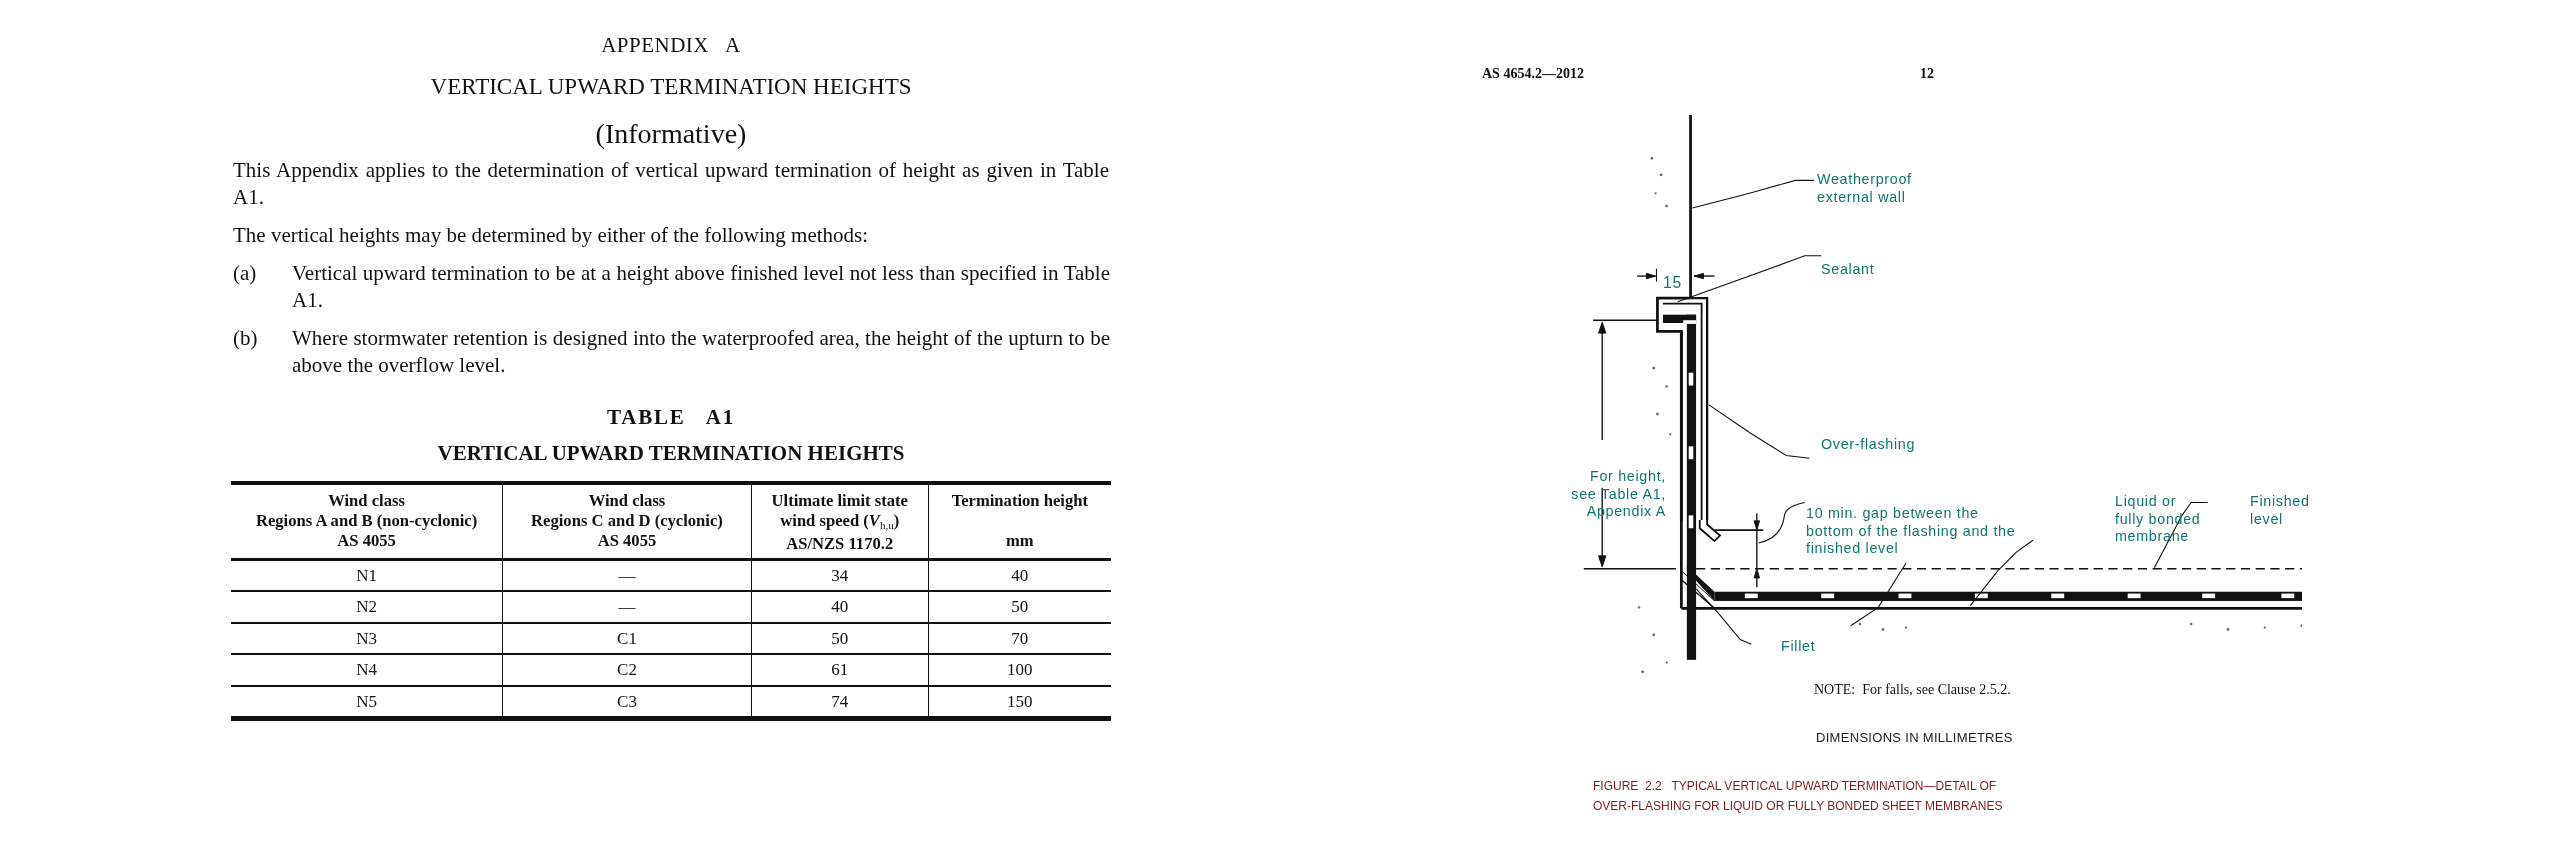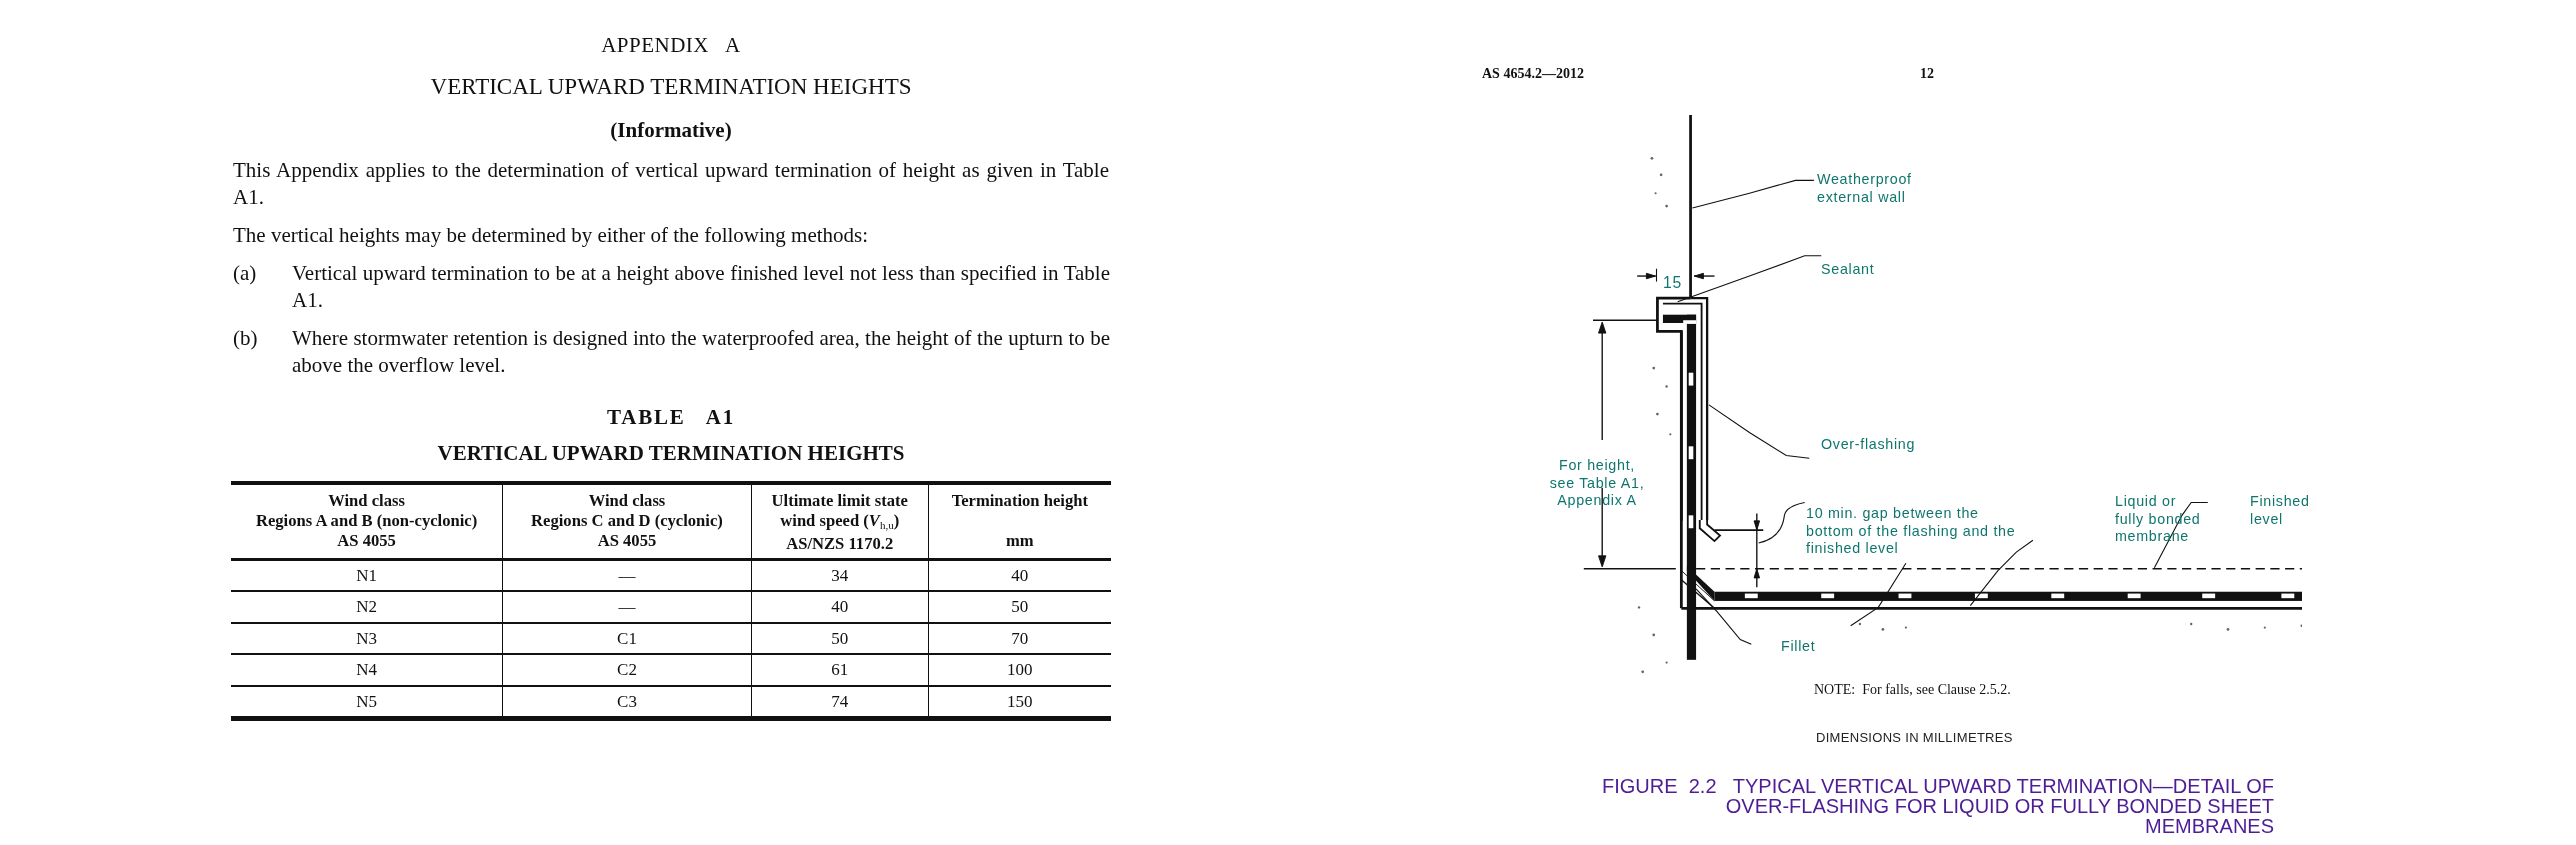--- a/index.html
+++ b/index.html
@@ -6,21 +6,21 @@
   body {
     width: 2576px; height: 845px; background: #ffffff; position: relative; overflow: hidden;
     color: #111;
     font-family: "Liberation Serif", serif;
   }
   .abs { position: absolute; }
   .center { text-align: center; }
   
   .appendix-label { left: 231px; width: 880px; top: 33px; font-size: 21px; letter-spacing: 0.5px; }
   .appendix-title { left: 231px; width: 880px; top: 74px; font-size: 23px; }
-  .appendix-sub { left: 231px; width: 880px; top: 118px; font-size: 21px; font-weight: bold; }
+  .appendix-sub { left: 231px; width: 880px; top: 118px; font-size: 28px; }
   .para { left: 233px; width: 876px; font-size: 21px; line-height: 27px; text-align: justify; }
   .para1 { top: 157px; }
   .para2 { top: 222px; }
   .item { left: 233px; width: 876px; font-size: 21px; line-height: 27px; }
   .item .lbl { position: absolute; left: 0; top: 0; }
   .item .txt { position: absolute; left: 59px; width: 818px; text-align: justify; }
   .item-a { top: 260px; }
   .item-b { top: 325px; }
   .table-label { left: 231px; width: 880px; top: 405px; font-size: 21px; font-weight: bold; letter-spacing: 1.8px; }
   .table-title { left: 231px; width: 880px; top: 441px; font-size: 21px; font-weight: bold; }
@@ -40,21 +40,21 @@
   }
   table.data tr:last-child td { border-bottom: 5.5px solid #111; }
   .sub { font-size: 11px; vertical-align: -2.8px; font-weight: normal; }
   
   .doc-id { left: 1482px; top: 66px; font-size: 14px; font-weight: bold; }
   .page-num { left: 1920px; top: 66px; font-size: 14px; font-weight: bold; }
   svg.fig { position: absolute; left: 1473px; top: 92px; }
   .lab { position: absolute; font-family: "Liberation Sans", sans-serif; font-size: 14.3px; line-height: 17.5px; color: #0f766e; letter-spacing: 0.7px; }
   .note { left: 1814px; top: 682px; font-size: 14px; font-family: "Liberation Serif", serif; }
   .dims { left: 1816px; top: 730px; font-size: 13px; font-family: "Liberation Sans", sans-serif; color: #222; letter-spacing: 0.3px; }
-  .fig-caption { left: 1593px; width: 681px; top: 776px; font-size: 20px; line-height: 20px; font-family: "Liberation Sans", sans-serif; text-align: right; color: #4c1d95; }
+  .fig-caption { left: 1593px; width: 681px; top: 776px; font-size: 12px; line-height: 20px; font-family: "Liberation Sans", sans-serif; text-align: left; color: #7f1d1d; }
 </style>
 </head>
 <body>
 
 <div class="abs center appendix-label" style="white-space:pre;">APPENDIX   A</div>
 <div class="abs center appendix-title">VERTICAL UPWARD TERMINATION HEIGHTS</div>
 <div class="abs center appendix-sub">(Informative)</div>
 
 <div class="abs para para1">This Appendix applies to the determination of vertical upward termination of height as given in Table A1.</div>
 <div class="abs para para2">The vertical heights may be determined by either of the following methods:</div>
@@ -230,21 +230,21 @@
   </g>
 </svg>
 
 <div class="lab" style="left:1817px; top:171px;">
   <div>Weatherproof</div>
   <div>external wall</div>
 </div>
 <div class="lab" style="left:1821px; top:261px;">Sealant</div>
 <div class="lab" style="left:1663px; top:274px; font-size:15.7px;">15</div>
 <div class="lab" style="left:1821px; top:436px;">Over-flashing</div>
-<div class="lab" style="left:1528px; top:457px; text-align:center; width:138px;">
+<div class="lab" style="left:1528px; top:468px; text-align:right; width:138px;">
   <div>For height,</div>
   <div>see Table A1,</div>
   <div>Appendix A</div>
 </div>
 <div class="lab" style="left:1806px; top:505px;">
   <div>10 min. gap between the</div>
   <div>bottom of the flashing and the</div>
   <div>finished level</div>
 </div>
 <div class="lab" style="left:2115px; top:493px;">

